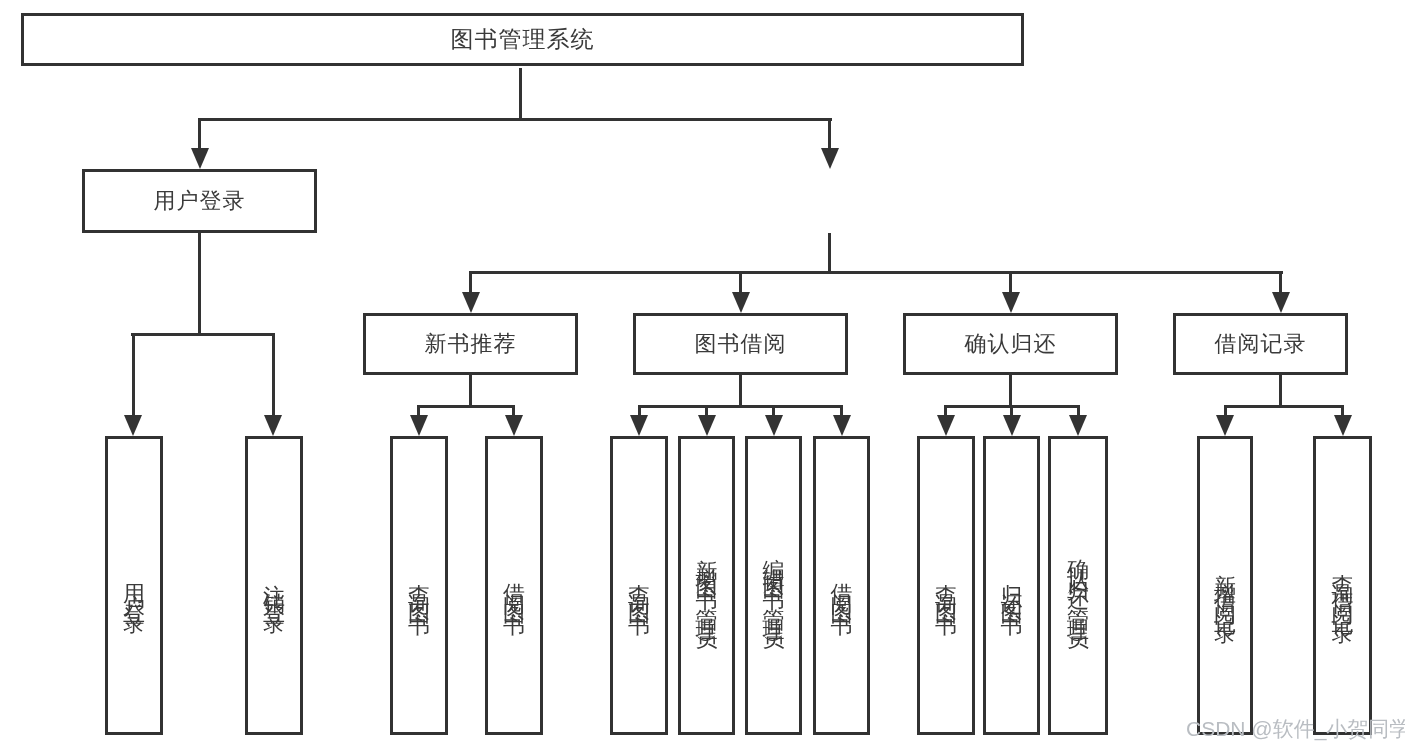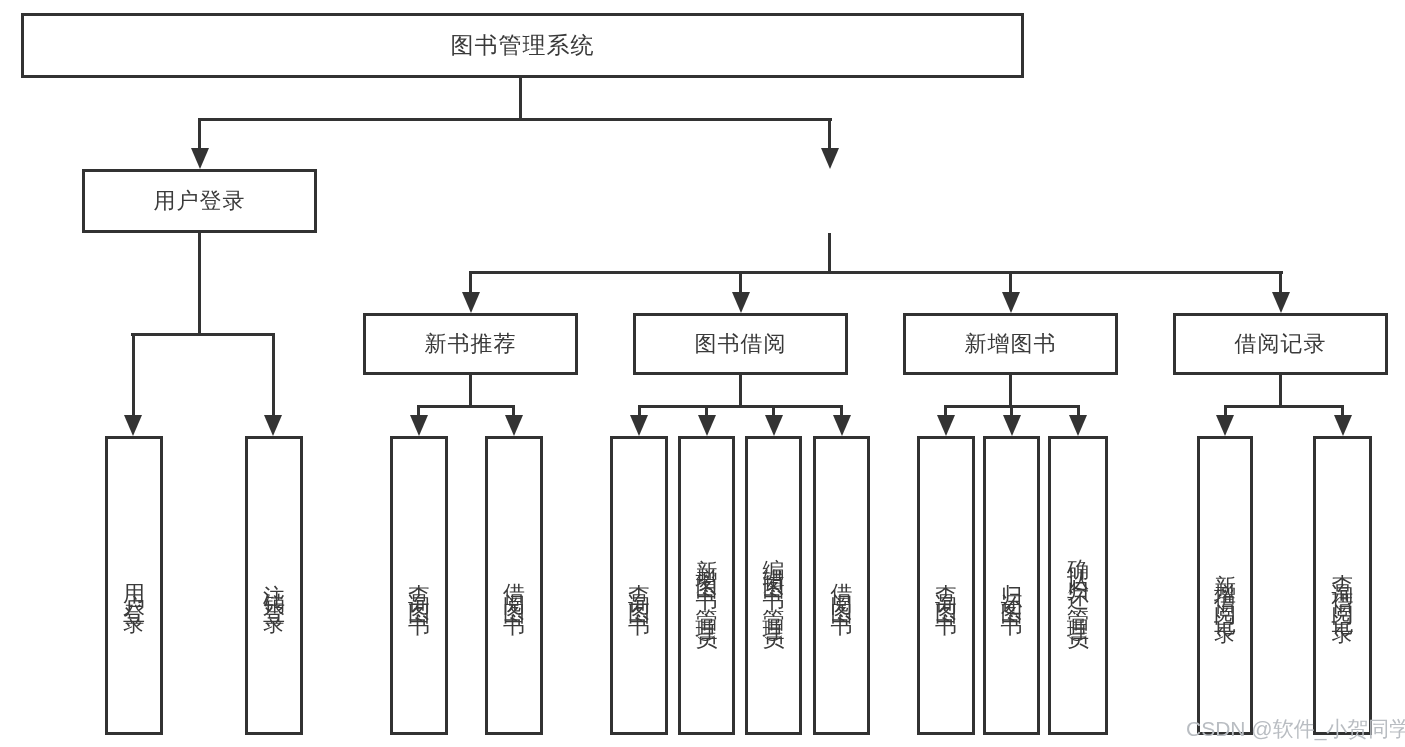--- a/index.html
+++ b/index.html
@@ -90,28 +90,28 @@
   <div class="v" style="left:1077px;top:405px;height:15px;"></div>
   <div class="ah" style="left:1069px;top:415px;"></div>
 
   <div class="v" style="left:1279px;top:375px;height:33px;"></div>
   <div class="h" style="left:1224px;top:405px;width:120px;"></div>
   <div class="v" style="left:1224px;top:405px;height:15px;"></div>
   <div class="ah" style="left:1216px;top:415px;"></div>
   <div class="v" style="left:1341px;top:405px;height:15px;"></div>
   <div class="ah" style="left:1334px;top:415px;"></div>
 
-  <div class="node root-node" style="left:21px;top:13px;width:1003px;height:65px;">图书管理系统</div>
+  <div class="node root-node" style="left:21px;top:13px;width:1003px;height:53px;">图书管理系统</div>
 
   <div class="node" style="left:82px;top:169px;width:235px;height:64px;">用户登录</div>
 
   <div class="node" style="left:363px;top:313px;width:215px;height:62px;">新书推荐</div>
   <div class="node" style="left:633px;top:313px;width:215px;height:62px;">图书借阅</div>
-  <div class="node" style="left:903px;top:313px;width:215px;height:62px;">新增图书</div>
-  <div class="node" style="left:1173px;top:313px;width:215px;height:62px;">借阅记录</div>
+  <div class="node" style="left:903px;top:313px;width:215px;height:62px;">确认归还</div>
+  <div class="node" style="left:1173px;top:313px;width:175px;height:62px;">借阅记录</div>
 
   <div class="leaf" style="left:105px;width:58px;">
     <span class="vtext">用户登录</span>
   </div>
   <div class="leaf" style="left:245px;width:58px;">
     <span class="vtext">注销登录</span>
   </div>
 
   <div class="leaf" style="left:390px;width:58px;">
     <span class="vtext">查询图书</span>

